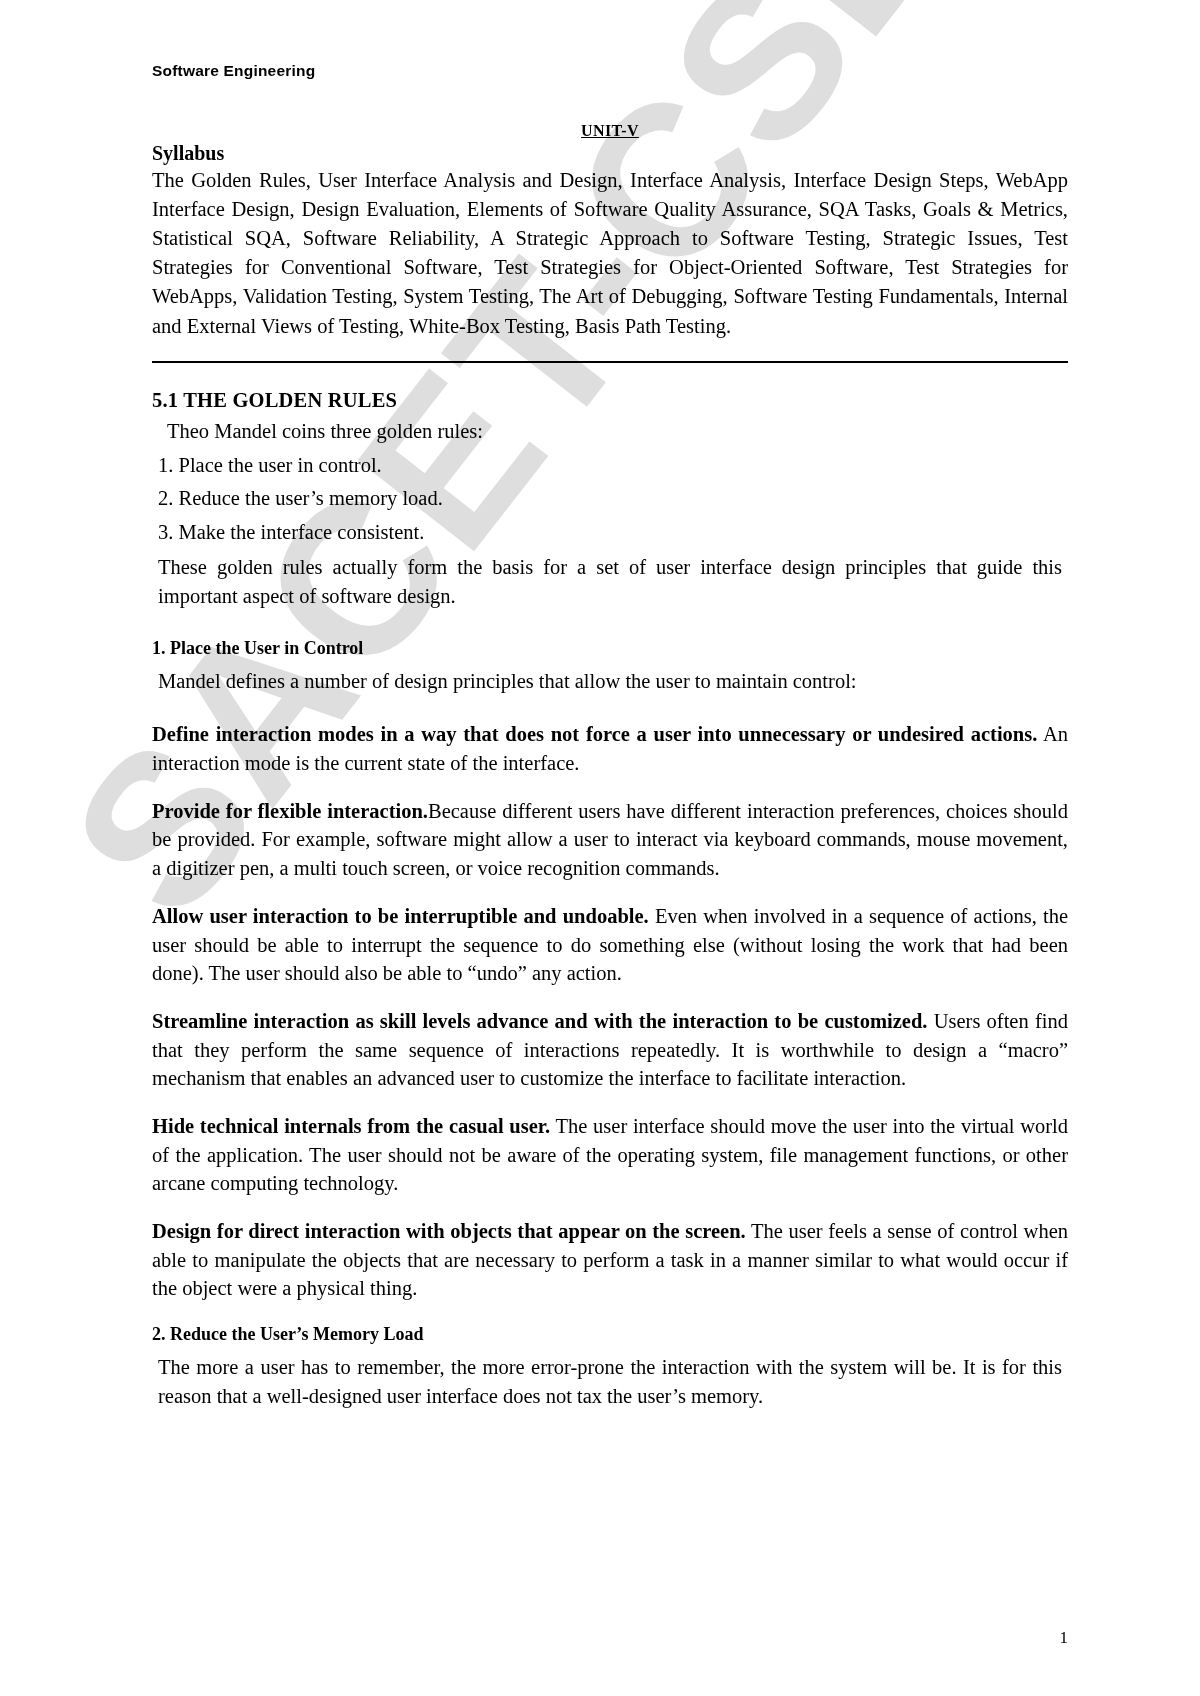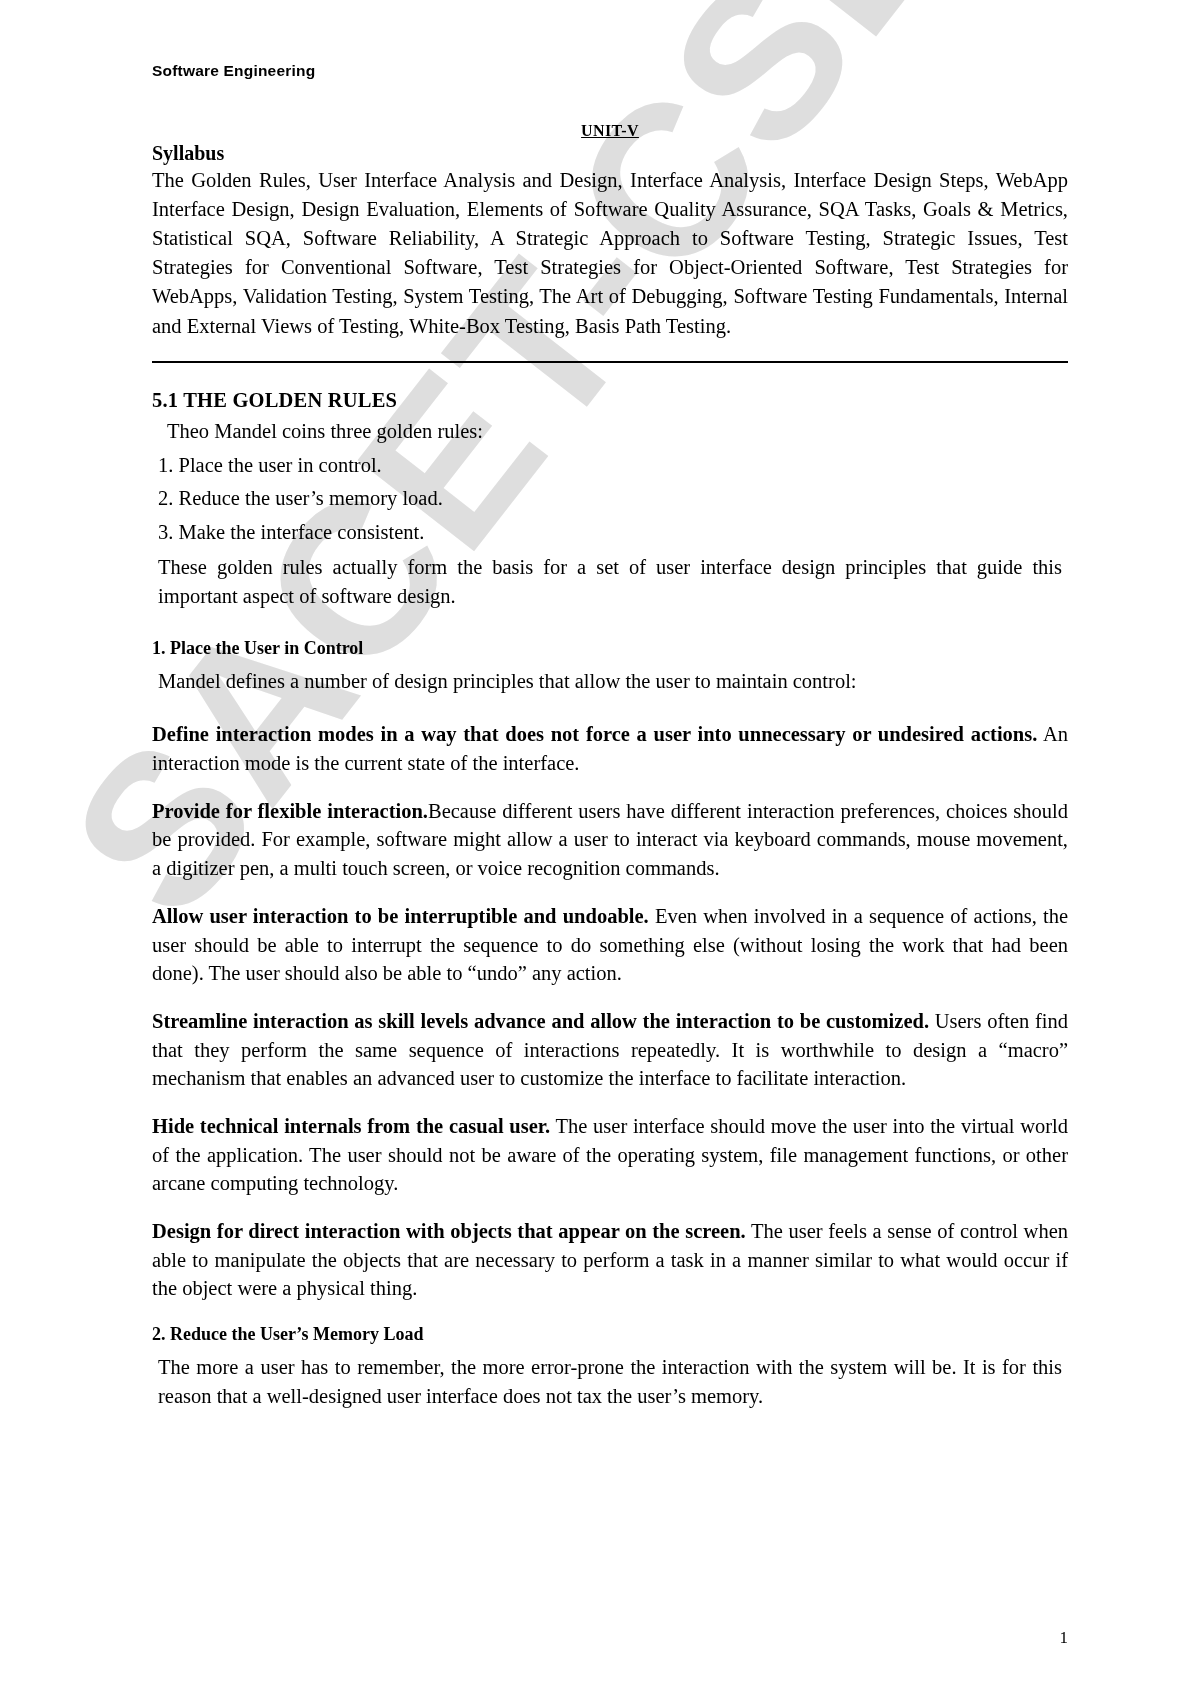--- a/index.html
+++ b/index.html
@@ -151,21 +151,21 @@
     <div class="gap"></div>
 
     <p class="para-block"><span class="bold">Provide for flexible interaction.</span><span>Because different users have different interaction preferences, choices should be provided. For example, software might allow a user to interact via keyboard commands, mouse movement, a digitizer pen, a multi touch screen, or voice recognition commands.</span></p>
 
     <div class="gap"></div>
 
     <p class="para-block"><span class="bold">Allow user interaction to be interruptible and undoable.</span><span> Even when involved in a sequence of actions, the user should be able to interrupt the sequence to do something else (without losing the work that had been done). The user should also be able to “undo” any action.</span></p>
 
     <div class="gap"></div>
 
-    <p class="para-block"><span class="bold">Streamline interaction as skill levels advance and allow the interaction to be customized.</span><span> Users often find that they perform the same sequence of interactions repeatedly. It is worthwhile to design a “macro” mechanism that enables an advanced user to customize the interface to facilitate interaction.</span></p>
+    <p class="para-block"><span class="bold">Streamline interaction as skill levels advance and with the interaction to be customized.</span><span> Users often find that they perform the same sequence of interactions repeatedly. It is worthwhile to design a “macro” mechanism that enables an advanced user to customize the interface to facilitate interaction.</span></p>
 
     <div class="gap"></div>
 
     <p class="para-block"><span class="bold">Hide technical internals from the casual user.</span><span> The user interface should move the user into the virtual world of the application. The user should not be aware of the operating system, file management functions, or other arcane computing technology.</span></p>
 
     <div class="gap"></div>
 
     <p class="para-block"><span class="bold">Design for direct interaction with objects that appear on the screen.</span><span> The user feels a sense of control when able to manipulate the objects that are necessary to perform a task in a manner similar to what would occur if the object were a physical thing.</span></p>
 
     <div class="gap"></div>

